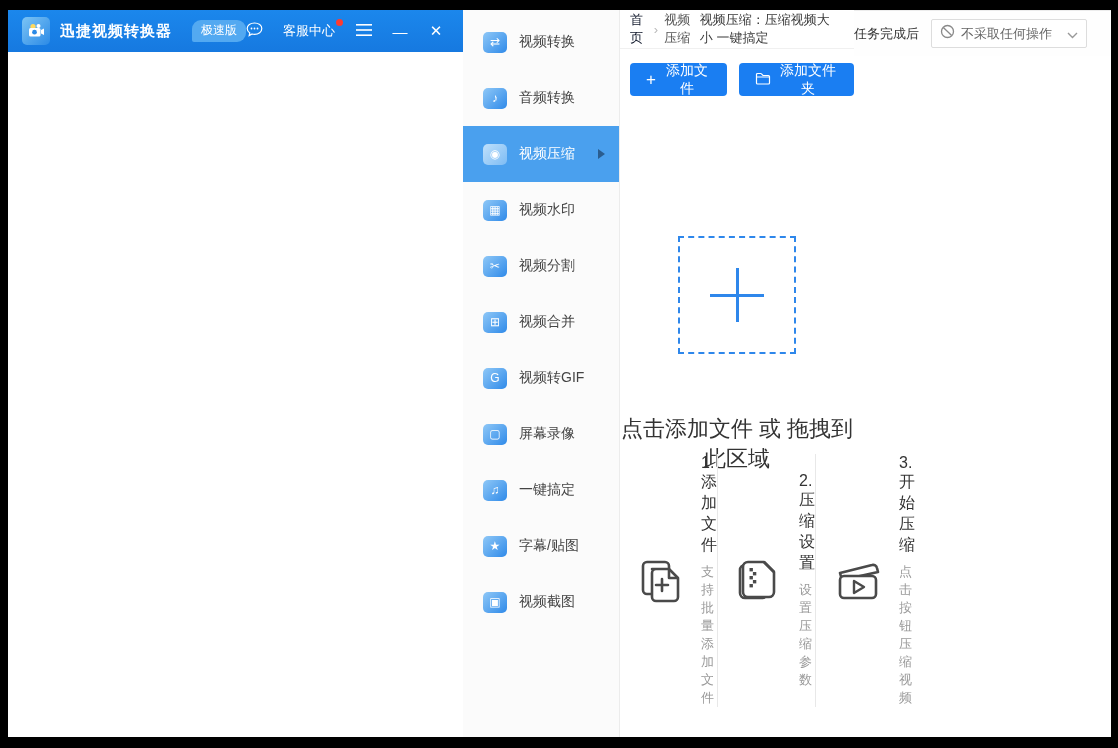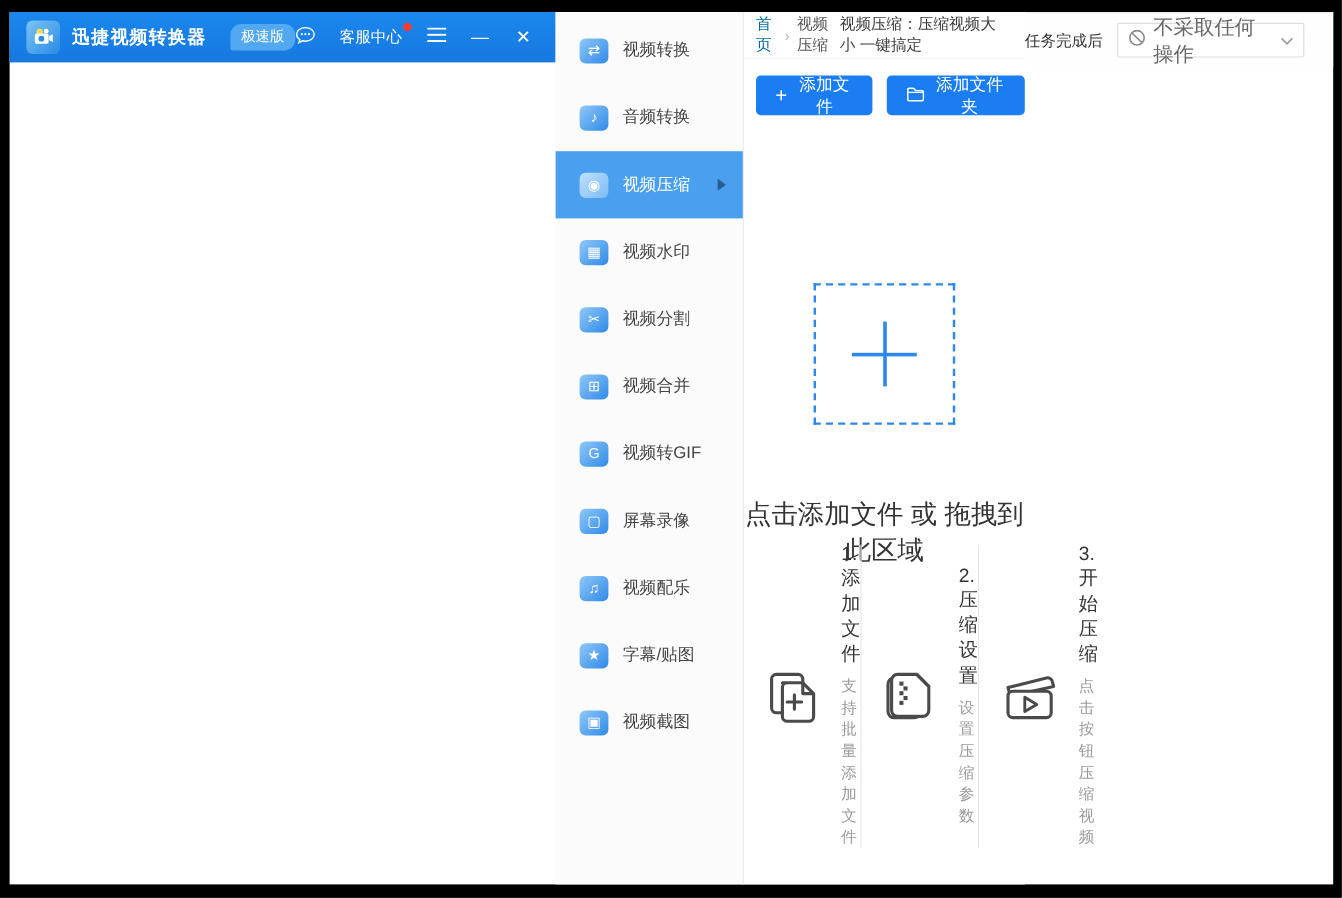--- a/index.html
+++ b/index.html
@@ -24,21 +24,21 @@
   .side-item { height:56px; display:flex; align-items:center; padding-left:20px; cursor:pointer; position:relative; }
   .side-icon { width:24px; height:21px; border-radius:5px; background:linear-gradient(135deg,#8fc8f7,#2f8ae9); color:#fff; font-size:12px; line-height:21px; text-align:center; margin-right:12px; flex-shrink:0; overflow:hidden; }
   .side-label { font-size:14px; color:#444; }
   .side-item.active { background:#4aa0ee; }
   .side-item.active .side-label { color:#fff; }
   .side-item.active .side-icon { background:linear-gradient(135deg,#bfe0fb,#7dbcf4); }
   .active-arrow { position:absolute; right:14px; top:50%; margin-top:-5px; width:0; height:0; border-left:7px solid #2a5d8f; border-top:5px solid transparent; border-bottom:5px solid transparent; }
 
   .content { flex:1; position:relative; background:#fff; }
   .crumb-row { height:39px; display:flex; align-items:center; padding:0 18px 0 10px; border-bottom:1px solid #f0f0f0; }
-  .crumb-home { color:#0369a1; font-size:13px; cursor:pointer; }
+  .crumb-home { color:#0f172a; font-size:13px; cursor:pointer; }
   .crumb-sep { color:#b9b9b9; font-size:13px; margin:0 6px; }
   .crumb-cur { color:#555; font-size:13px; }
   .tagline { margin-left:auto; color:#3a3a3a; font-size:13px; }
 
   .toolbar { padding:14px 0 0 10px; display:flex; gap:12px; }
   .btn { background:#1a7ef2; color:#fff; font-size:14px; border:none; border-radius:4px; height:33px; padding:0 16px; display:flex; align-items:center; gap:7px; cursor:pointer; }
   .btn .plus { font-size:17px; font-weight:400; line-height:1; }
 
   .drop-wrap { position:absolute; top:226px; left:0; right:0; display:flex; justify-content:center; }
   .drop-square { width:118px; height:118px; border:2px dashed #2e87eb; position:relative; cursor:pointer; }
@@ -51,21 +51,21 @@
   .step + .step { border-left:1px solid #e8e8e8; }
   .step-texts { display:flex; flex-direction:column; gap:7px; }
   .step-title { font-size:16px; color:#333; }
   .step-sub { font-size:13px; color:#9a9a9a; }
   .step-icon svg { display:block; }
 
   
   .statusbar { height:46px; border-top:1px solid #ececec; background:#fefefe; display:flex; align-items:center; justify-content:flex-end; padding-right:24px; gap:12px; flex-shrink:0; }
   .status-label { font-size:13px; color:#333; }
   .dropdown { width:156px; height:29px; border:1px solid #ddd; border-radius:2px; background:#fff; display:flex; align-items:center; padding:0 8px; gap:6px; cursor:pointer; }
-  .dropdown-text { font-size:17px; color:#666; flex:1; }
+  .dropdown-text { font-size:13px; color:#666; flex:1; }
   .chev { color:#999; }
 </style>
 </head>
 <body>
 
 <div class="frame">
   <div class="window">
 
     <div class="titlebar">
       <div class="app-logo">
@@ -141,21 +141,21 @@
         <div class="side-item">
           <span class="side-icon">G</span>
           <span class="side-label">视频转GIF</span>
         </div>
         <div class="side-item">
           <span class="side-icon">▢</span>
           <span class="side-label">屏幕录像</span>
         </div>
         <div class="side-item">
           <span class="side-icon">♫</span>
-          <span class="side-label">视频配乐</span>
+          <span class="side-label">一键搞定</span>
         </div>
         <div class="side-item">
           <span class="side-icon">★</span>
           <span class="side-label">字幕/贴图</span>
         </div>
         <div class="side-item">
           <span class="side-icon">▣</span>
           <span class="side-label">视频截图</span>
         </div>
       </div>

